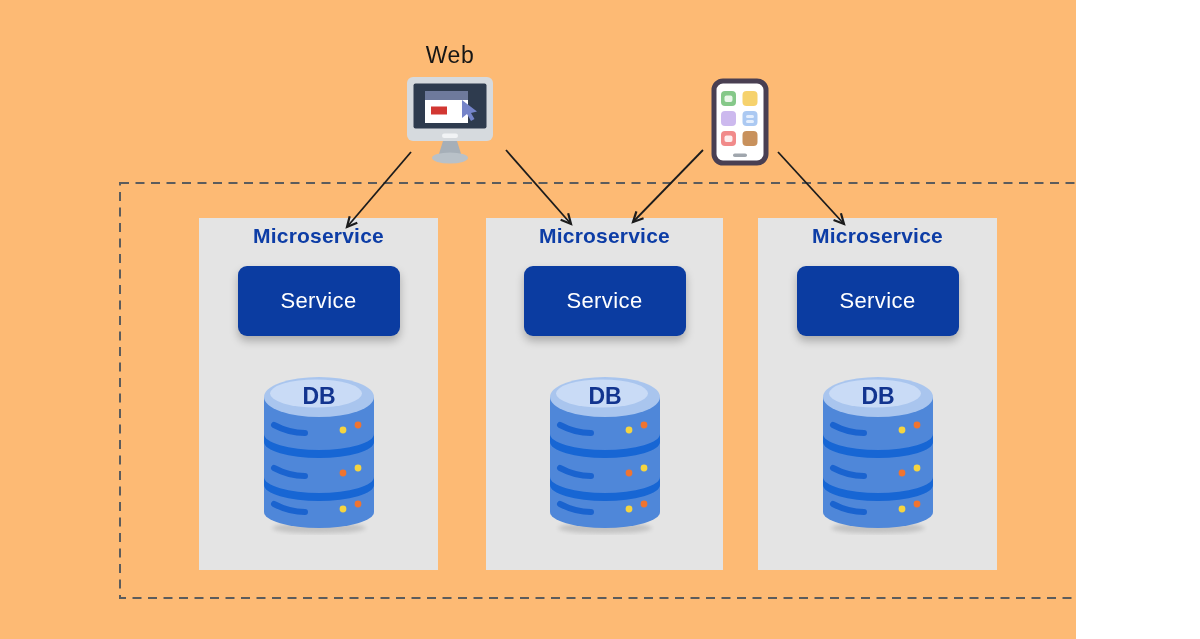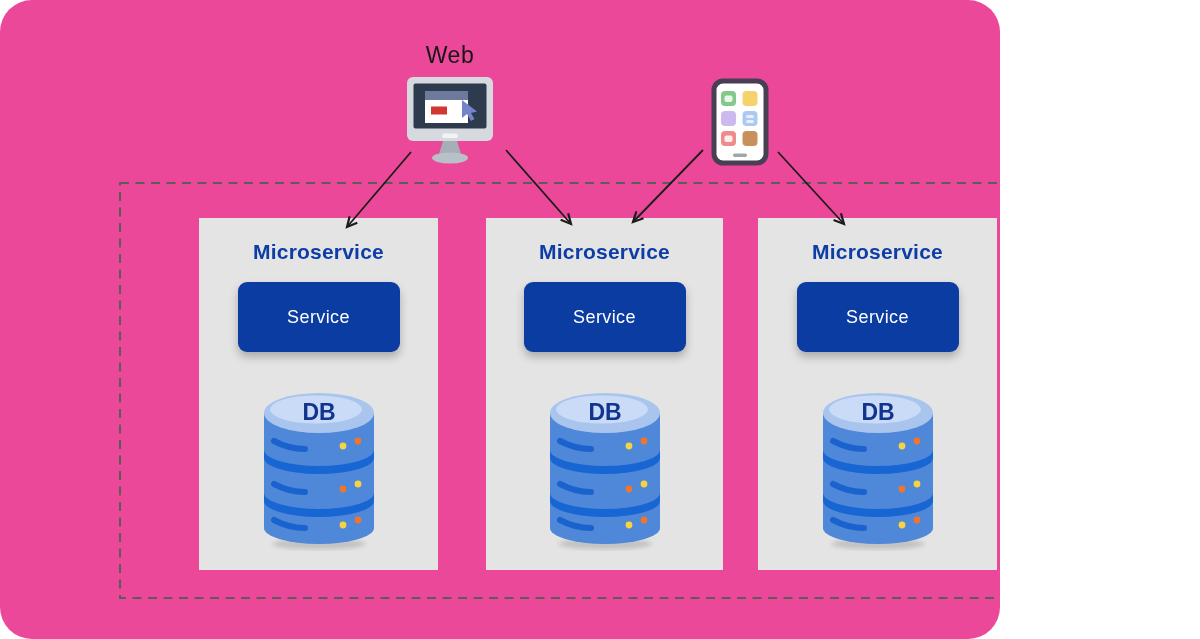--- a/index.html
+++ b/index.html
@@ -1,24 +1,23 @@
 <!DOCTYPE html>
 <html><head>
 <meta charset="utf-8">
 <style>
   * { margin: 0; padding: 0; box-sizing: border-box; }
   html, body { background: #ffffff; }
   .canvas {
     position: relative;
-    width: 1000px;
+    width: 1076px;
     height: 639px;
-    background: #ec4899;
+    background: #fdba74;
     font-family: "Liberation Sans", "DejaVu Sans", sans-serif;
     overflow: hidden;
-    border-radius: 32px;
   }
   .client-label {
     position: absolute;
     width: 140px;
     text-align: center;
     font-size: 23px;
     font-weight: 500;
     color: #161616;
     letter-spacing: 0.5px;
   }
@@ -34,37 +33,37 @@
     background: #e4e4e4;
     display: flex;
     flex-direction: column;
     align-items: center;
   }
   #ms-box-1 { left: 199px; width: 239px; }
   #ms-box-2 { left: 486px; width: 237px; }
   #ms-box-3 { left: 758px; width: 239px; }
 
   .ms-title {
-    margin-top: 21px;
+    margin-top: 5px;
     font-size: 21px;
     line-height: 25px;
     font-weight: 700;
     color: #0d3da6;
     letter-spacing: 0.2px;
   }
   .service-btn {
     margin-top: 18px;
     width: 162px;
     height: 70px;
     background: #0b3ca1;
     border: none;
     border-radius: 9px;
     color: #ffffff;
     font-family: "Liberation Sans", "DejaVu Sans", sans-serif;
-    font-size: 18px;
+    font-size: 22px;
     font-weight: 400;
     letter-spacing: 0.4px;
     box-shadow: 0 5px 8px rgba(0,0,0,0.25);
   }
   .db-svg { margin-top: 37px; }
   .db-text {
     font-family: "Liberation Sans", "DejaVu Sans", sans-serif;
     font-size: 23px;
     font-weight: 700;
     fill: #12348f;

